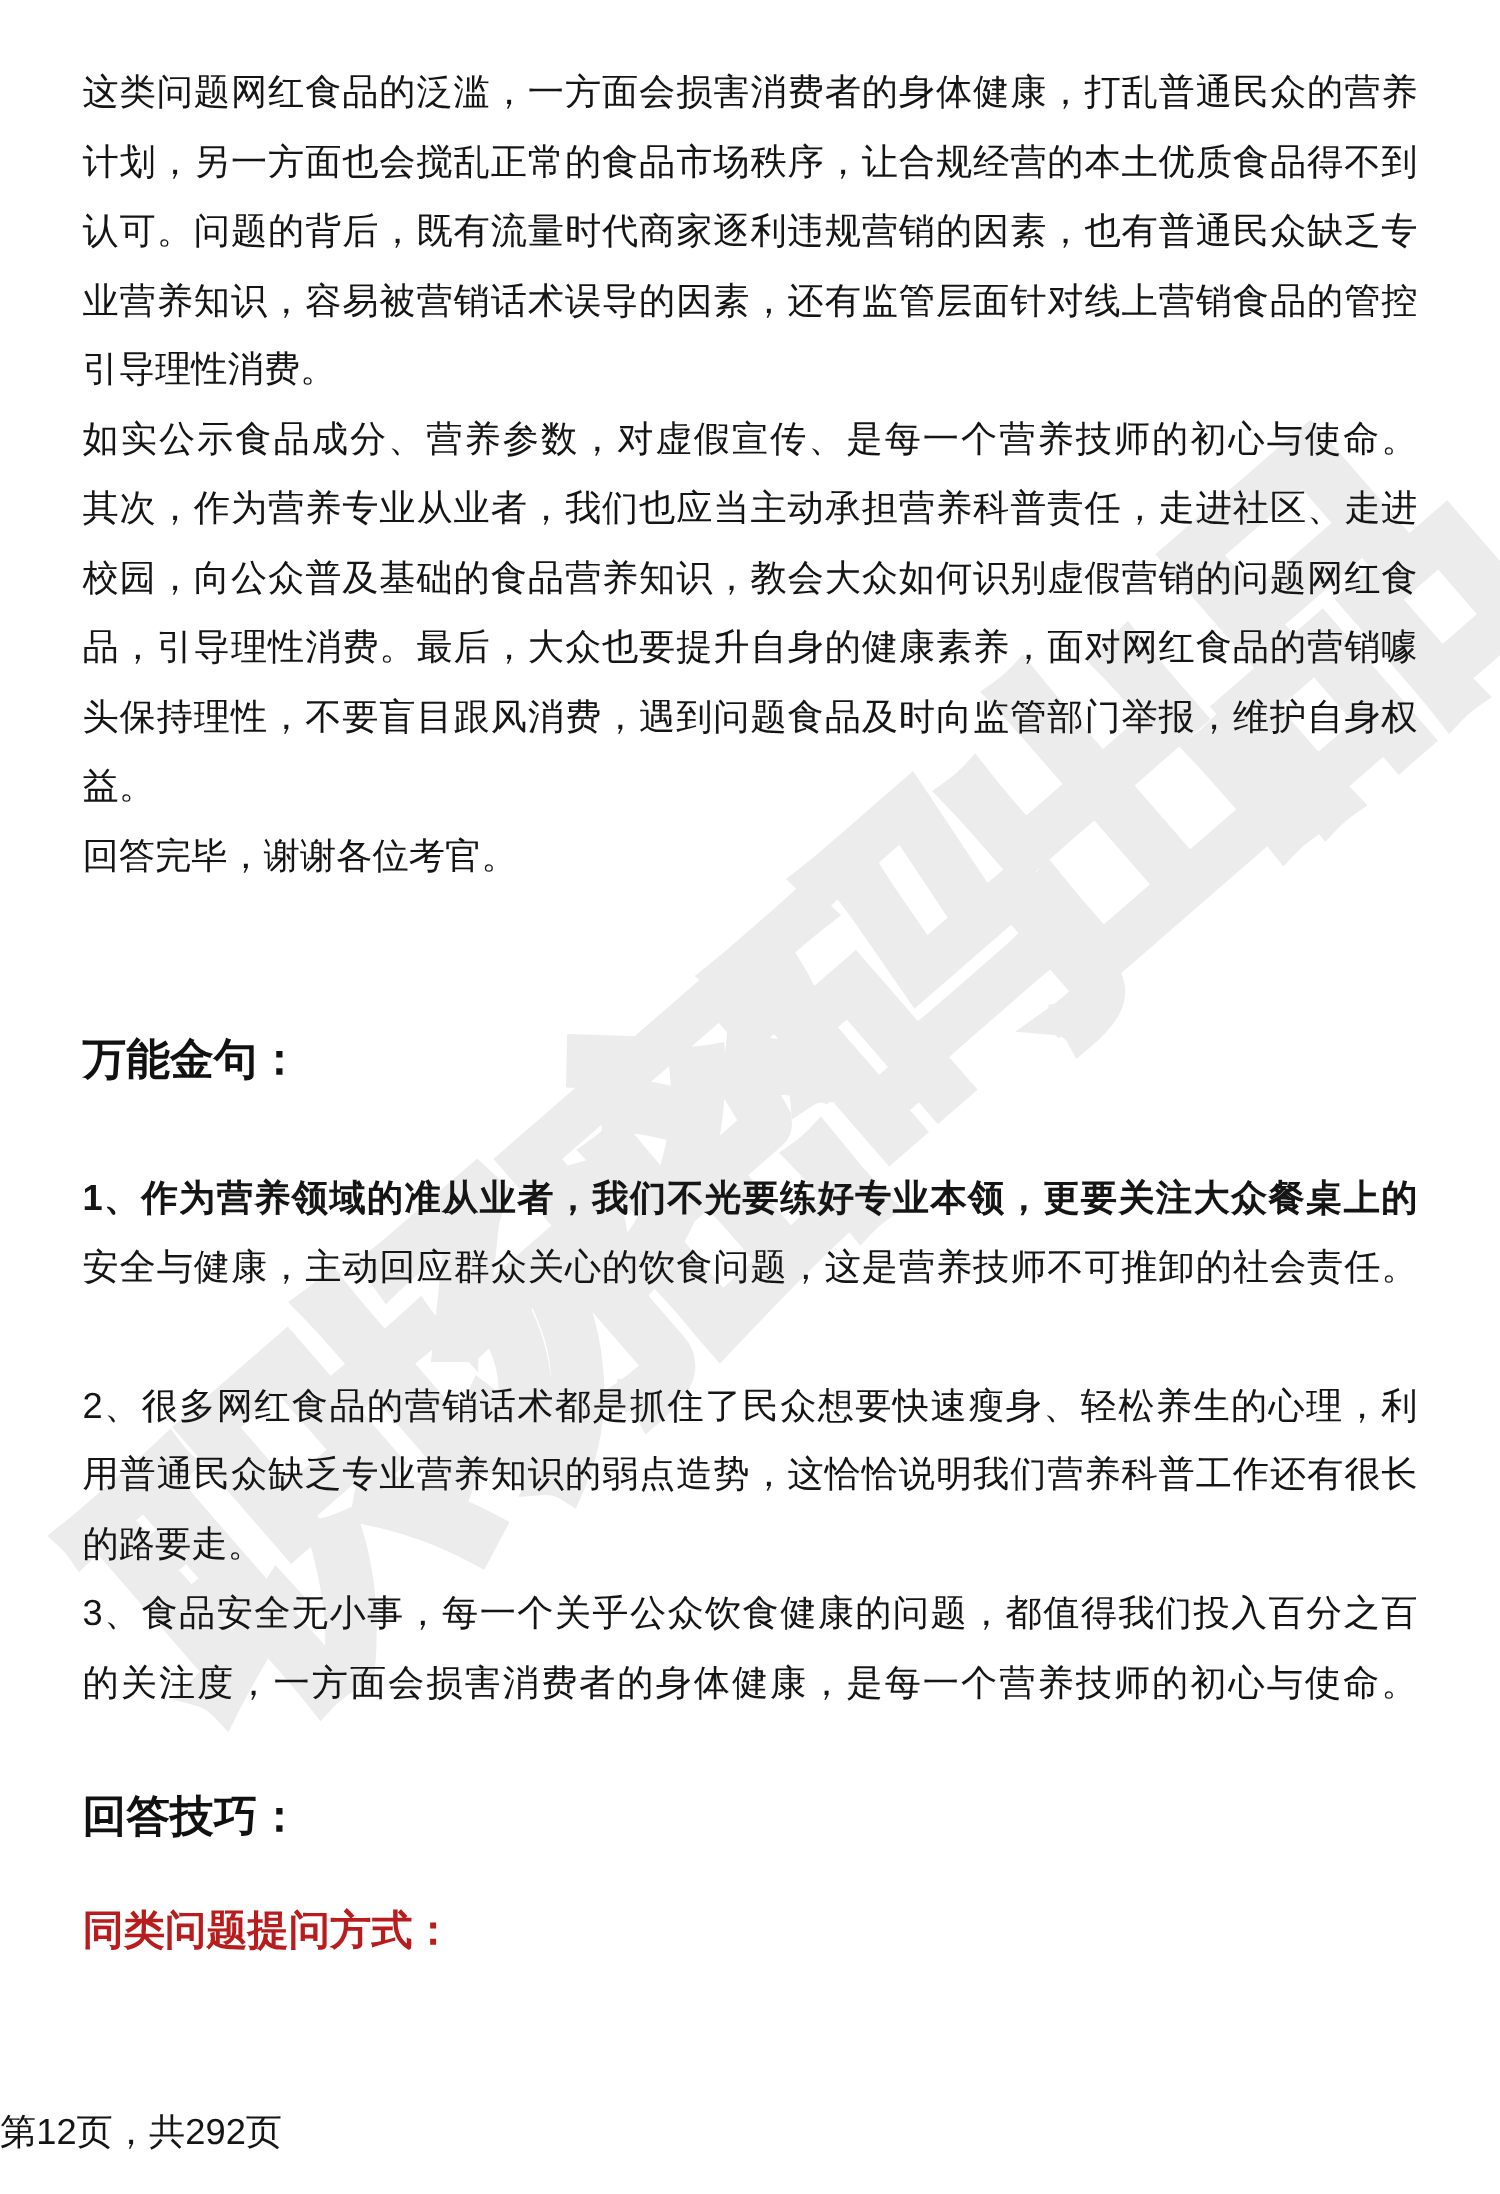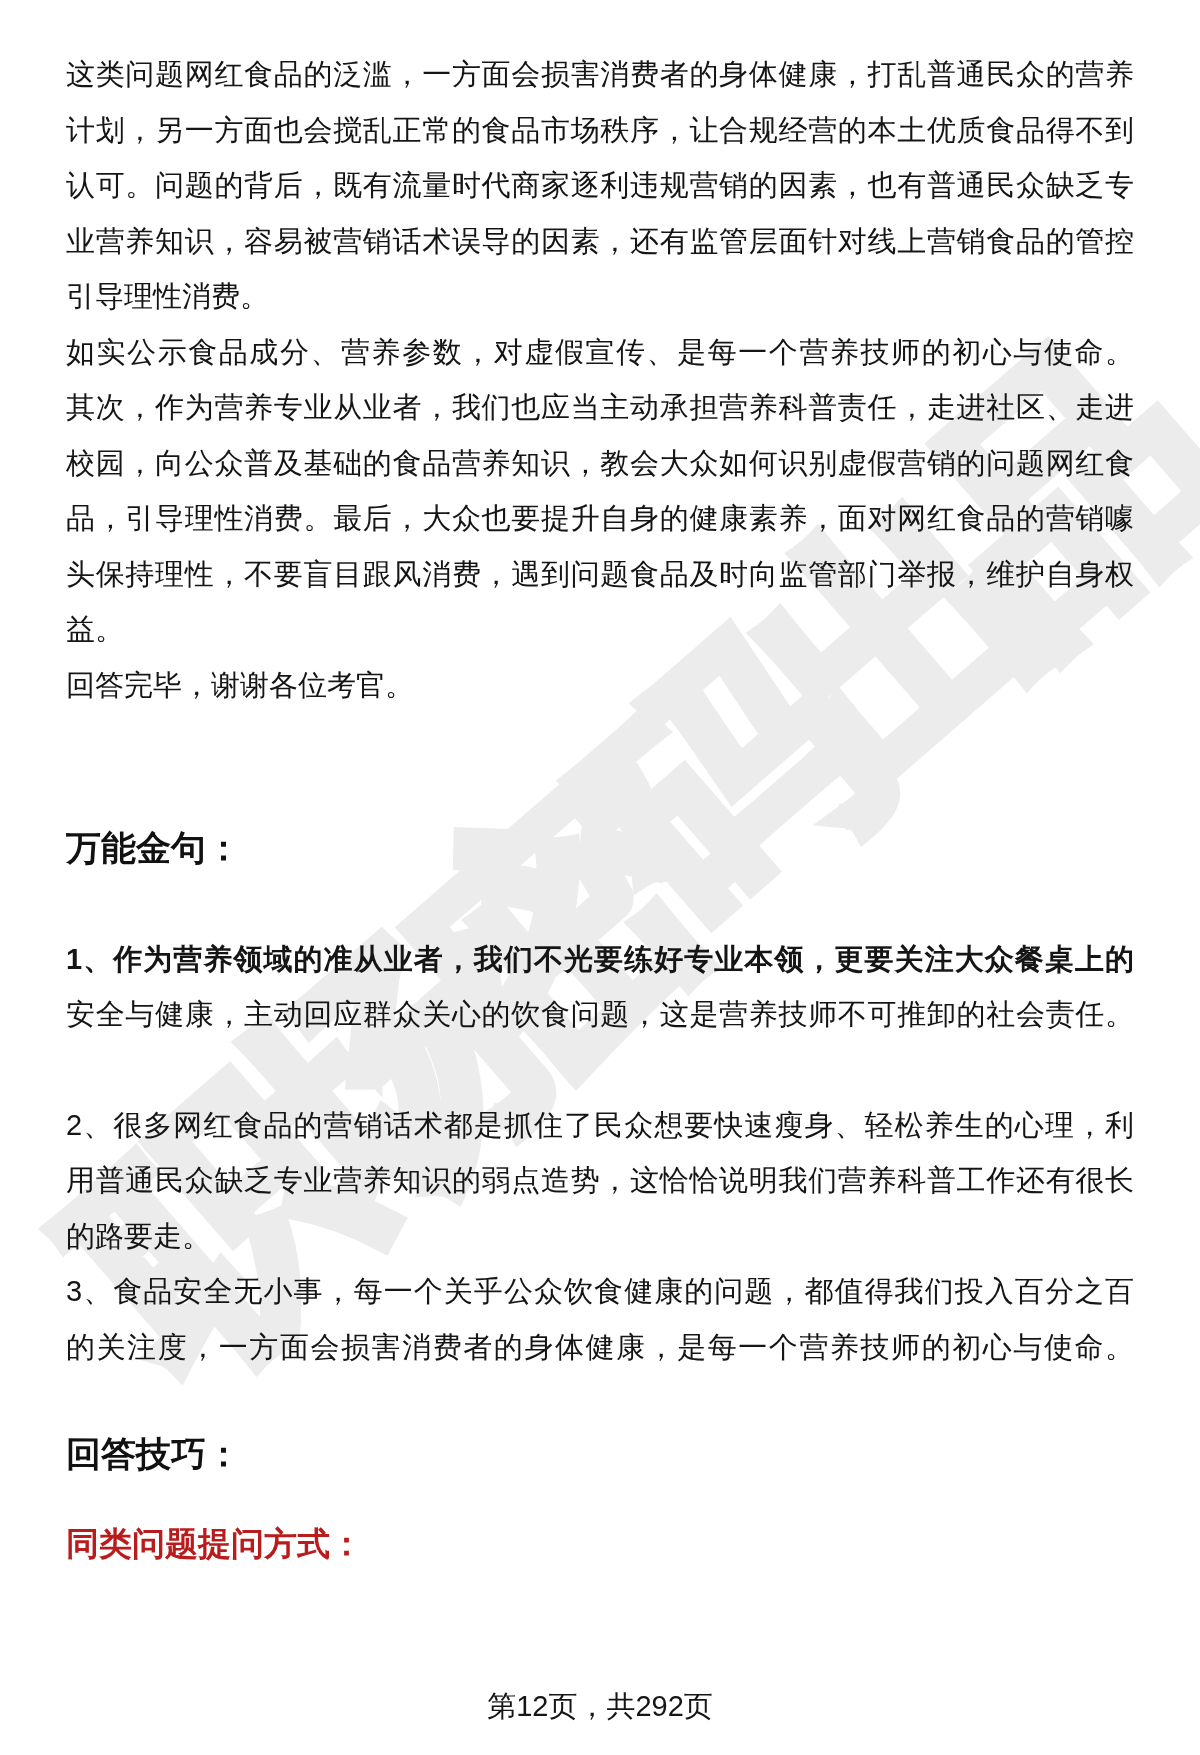--- a/index.html
+++ b/index.html
@@ -55,21 +55,20 @@
   }
   .mt-heading { margin-top: 107px; }
   .mt-block   { margin-top: 56px; font-weight: bold; }
   .mt-item    { margin-top: 55px; }
   .mt-tech    { margin-top: 51px; }
   .mt-sub     { margin-top: 42px; }
   .footer {
     position: absolute;
     left: 0; top: 1684px;
     width: 1200px;
-    text-align: center;
     font-size: 29px;
     line-height: 45px;
     z-index: 1;
     color: #151515;
   }
 </style>
 </head>
 <body>
 
 <div>

